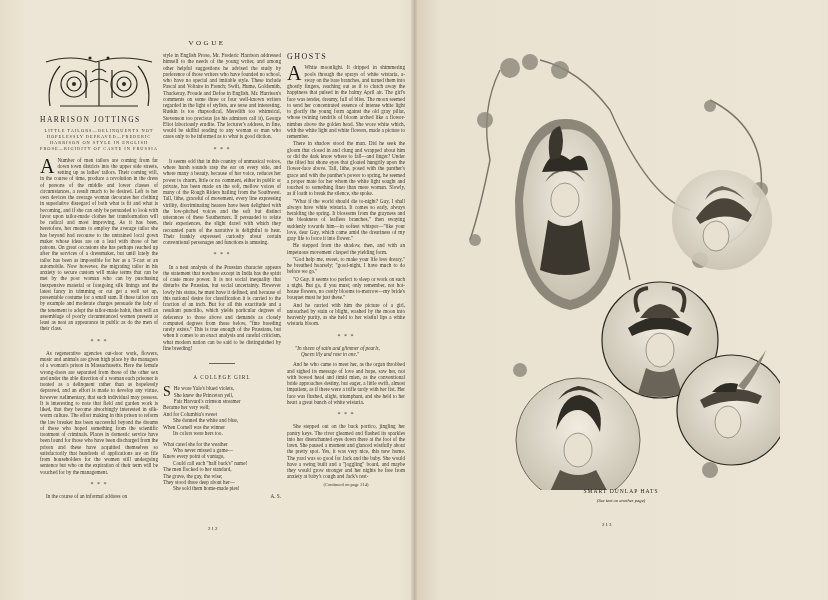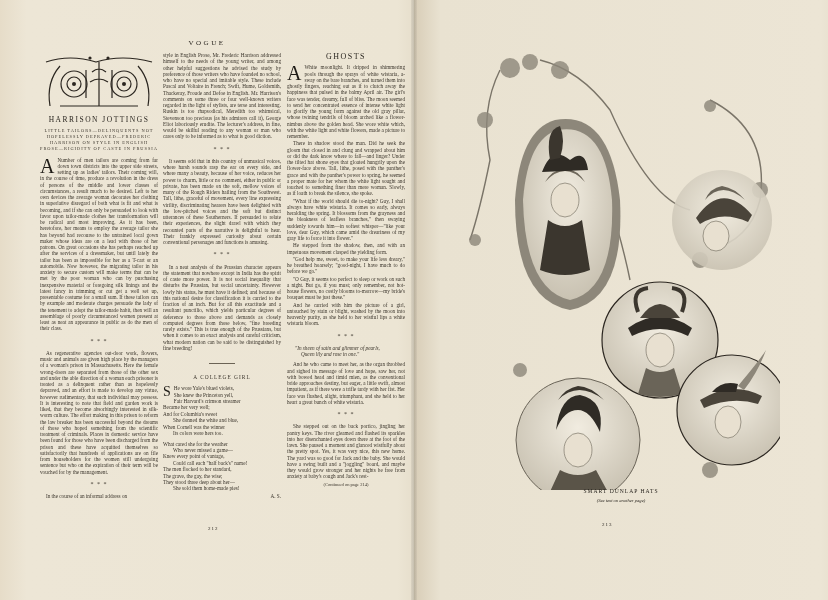--- a/index.html
+++ b/index.html
@@ -10,21 +10,21 @@
   .page.right { left:414px; width:414px; background:linear-gradient(90deg,#d8cdb7 0%,#e9e2d1 6%,#ece5d5 92%,#e0d6c2 100%); }
   .spine { position:absolute; left:411px; top:0; width:6px; height:600px; background:linear-gradient(90deg,rgba(0,0,0,0.06),rgba(0,0,0,0.14),rgba(0,0,0,0.04)); }
   .running-head { position:absolute; top:39px; left:0; width:414px; text-align:center; font-size:7px; letter-spacing:2.5px; }
   .col { position:absolute; font-size:5.2px; line-height:6.25px; text-align:justify; color:#3a342b; }
   .col p { margin:0 0 1px 0; text-indent:6px; }
   .col p.noindent { text-indent:0; }
   .col1 { left:40px; top:52px; width:118px; }
   .col2 { left:163px; top:52px; width:118px; }
   .col3 { left:287px; top:52px; width:118px; }
   .ornament { width:118px; height:58px; margin-bottom:4px; }
-  .article-title { text-align:center; font-size:7.5px; letter-spacing:1.5px; margin:2px 0 4px; color:#2a2620; }
+  .article-title { text-align:left; font-size:7.5px; letter-spacing:1.5px; margin:2px 0 4px; color:#2a2620; }
   .deck { text-align:center; font-size:4.4px; letter-spacing:1px; line-height:6px; margin-bottom:5px; }
   .dropcap { float:left; font-size:20px; line-height:16px; margin:1px 3px 0 0; color:#1e1b16; }
   .asterism { text-align:center; font-size:6px; margin:6px 0; letter-spacing:1px; }
   .rule { width:26px; height:1px; background:#6b6355; margin:12px auto 10px; }
   .poem-title { text-align:center; font-size:5.4px; letter-spacing:1px; margin:2px 0 5px; }
   .poem { font-size:5.2px; line-height:6.4px; text-align:left; }
   .poem .l { display:block; }
   .poem .i { padding-left:10px; }
   .sig { text-align:right; font-size:5.2px; margin-top:1px; }
   .folio { position:absolute; font-size:5px; letter-spacing:1px; }

